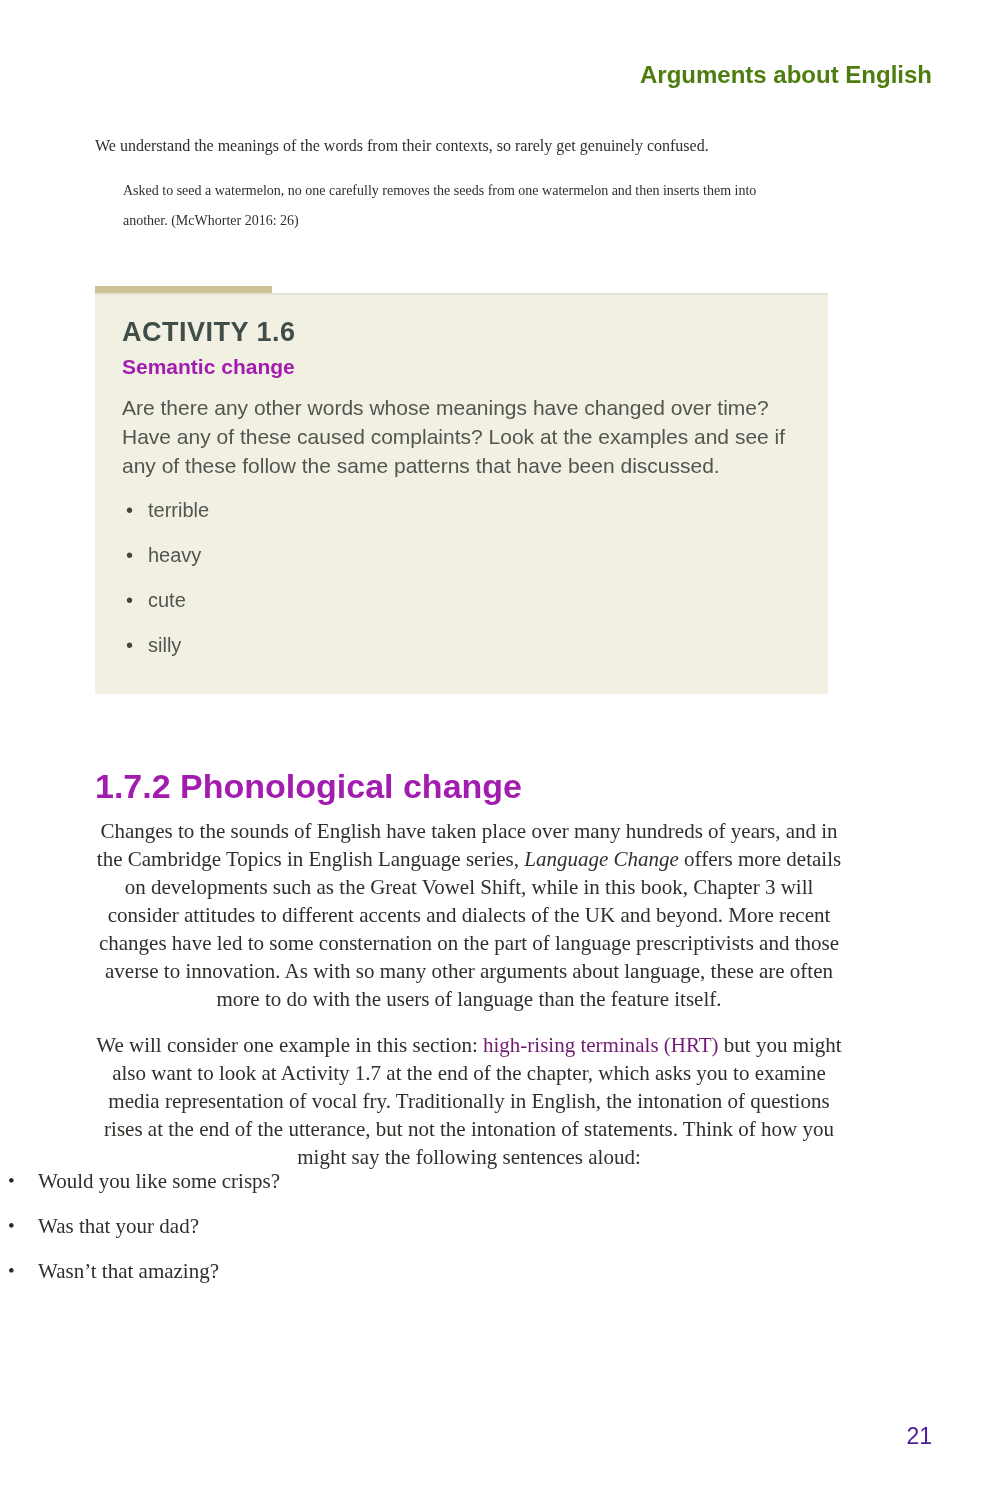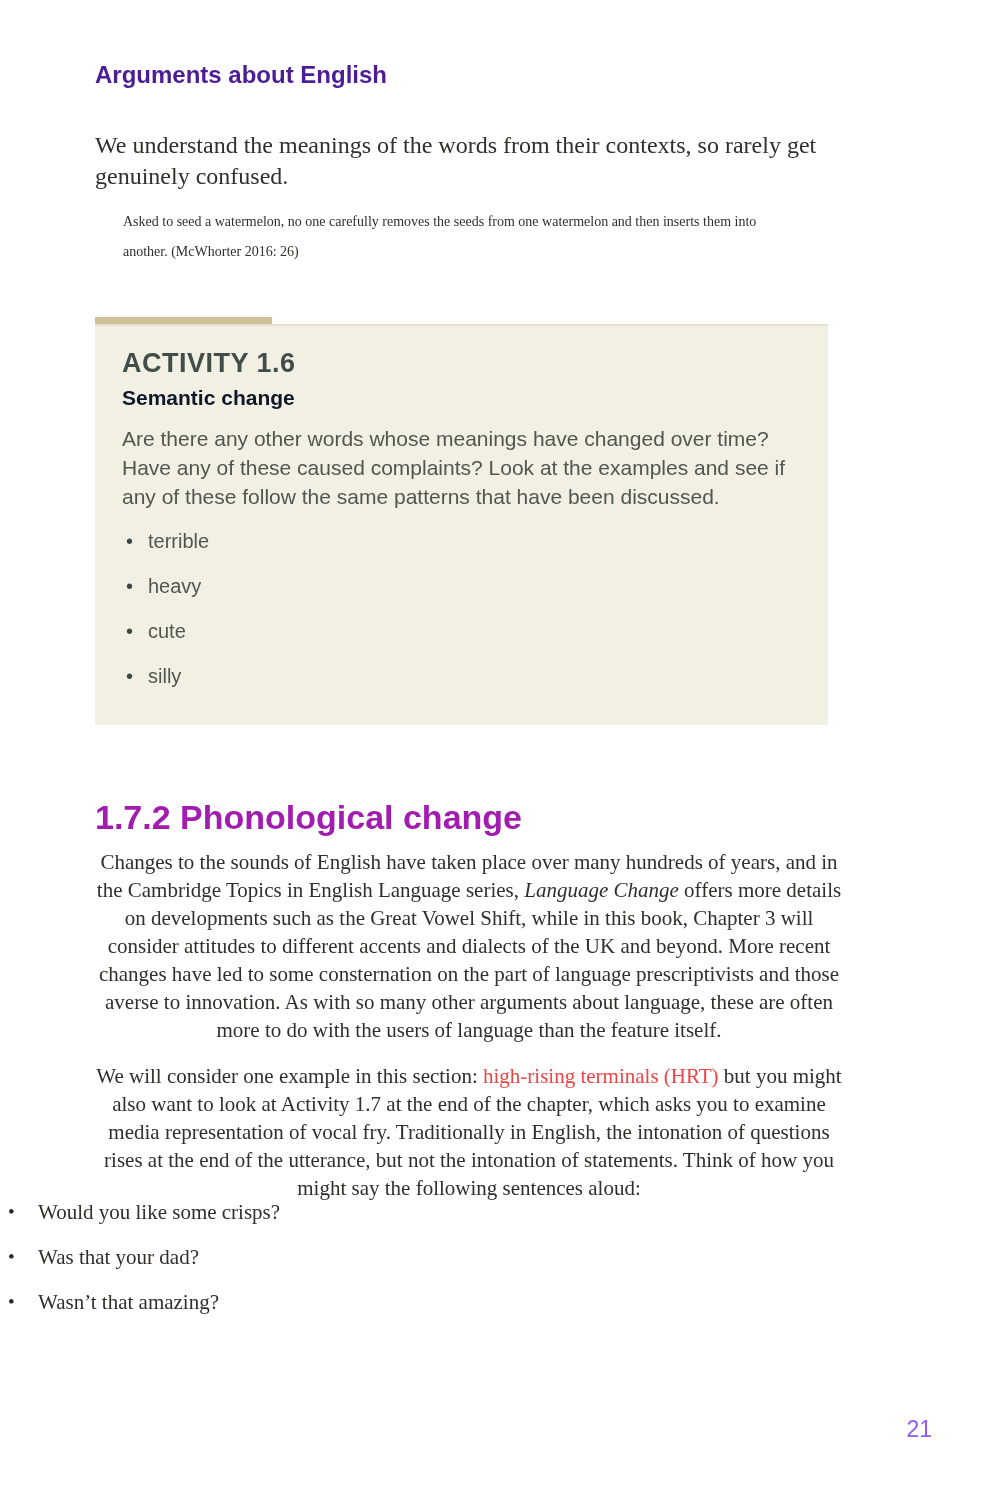--- a/index.html
+++ b/index.html
@@ -9,31 +9,31 @@
     margin:0 auto;
     background:#ffffff;
     overflow:hidden;
     font-family:"Liberation Serif", serif;
     color:#322f2b;
     box-sizing:border-box;
   }
   .running-head {
     display:block;
     margin:60px 68px 0 95px;
-    text-align:left;
+    text-align:right;
     font-family:"Liberation Sans", sans-serif;
     font-weight:600;
     font-size:24px;
     line-height:30px;
-    color:#4c1d95;
+    color:#4d7c0f;
   }
   .intro-para {
     margin:40px 0 0 95px;
     width:748px;
-    font-size:24px;
+    font-size:16px;
     line-height:31px;
   }
   .quote {
     margin:15px 0 0 123px;
     width:662px;
     font-size:14px;
     line-height:30px;
   }
   .activity { margin:50px 0 0 95px; width:733px; }
   .activity-tab { width:177px; height:7px; background:#cdc196; }
@@ -50,21 +50,21 @@
     margin:0 0 7px 0;
     font-size:27px;
     font-weight:600;
     letter-spacing:0.5px;
     color:#414d49;
   }
   .activity-title {
     margin:0 0 14px 0;
     font-size:21px;
     font-weight:700;
-    color:#0f172a;
+    color:#a21caf;
   }
   .activity-prompt {
     margin:0 0 20px 0;
     max-width:680px;
     font-size:21px;
     line-height:29px;
   }
   ul.bullet-list { list-style:none; margin:0; padding:0; }
   .activity-list li {
     position:relative;
@@ -87,41 +87,41 @@
     color:#a21caf;
   }
   .body-para {
     margin:9px 0 0 95px;
     width:748px;
     font-size:21px;
     line-height:28px;
     text-align:center;
   }
   .body-para.second { margin-top:18px; }
-  .term-link { color:#ef4444; }
+  .term-link { color:#701a75; }
   .question-list { margin:24px 0 0 95px; width:740px; }
   .question-list li {
     position:relative;
     padding-left:38px;
     margin:0 0 24px 0;
     font-size:21px;
     line-height:21px;
   }
   .question-list li::before {
     content:"\2022";
     position:absolute; left:8px; top:-1px;
     font-size:19px;
     color:#2c2a26;
   }
   .page-number {
     position:absolute;
-    right:68px; bottom:56px;
+    right:68px; bottom:49px;
     font-family:"Liberation Sans", sans-serif;
     font-size:23px;
-    color:#8b5cf6;
+    color:#4c1d95;
   }
 </style>
 </head>
 <body>
 
 <div class="page">
 
   <span class="running-head">Arguments about English</span>
 
   <p class="intro-para">We understand the meanings of the words from their contexts, so rarely get genuinely confused.</p>

